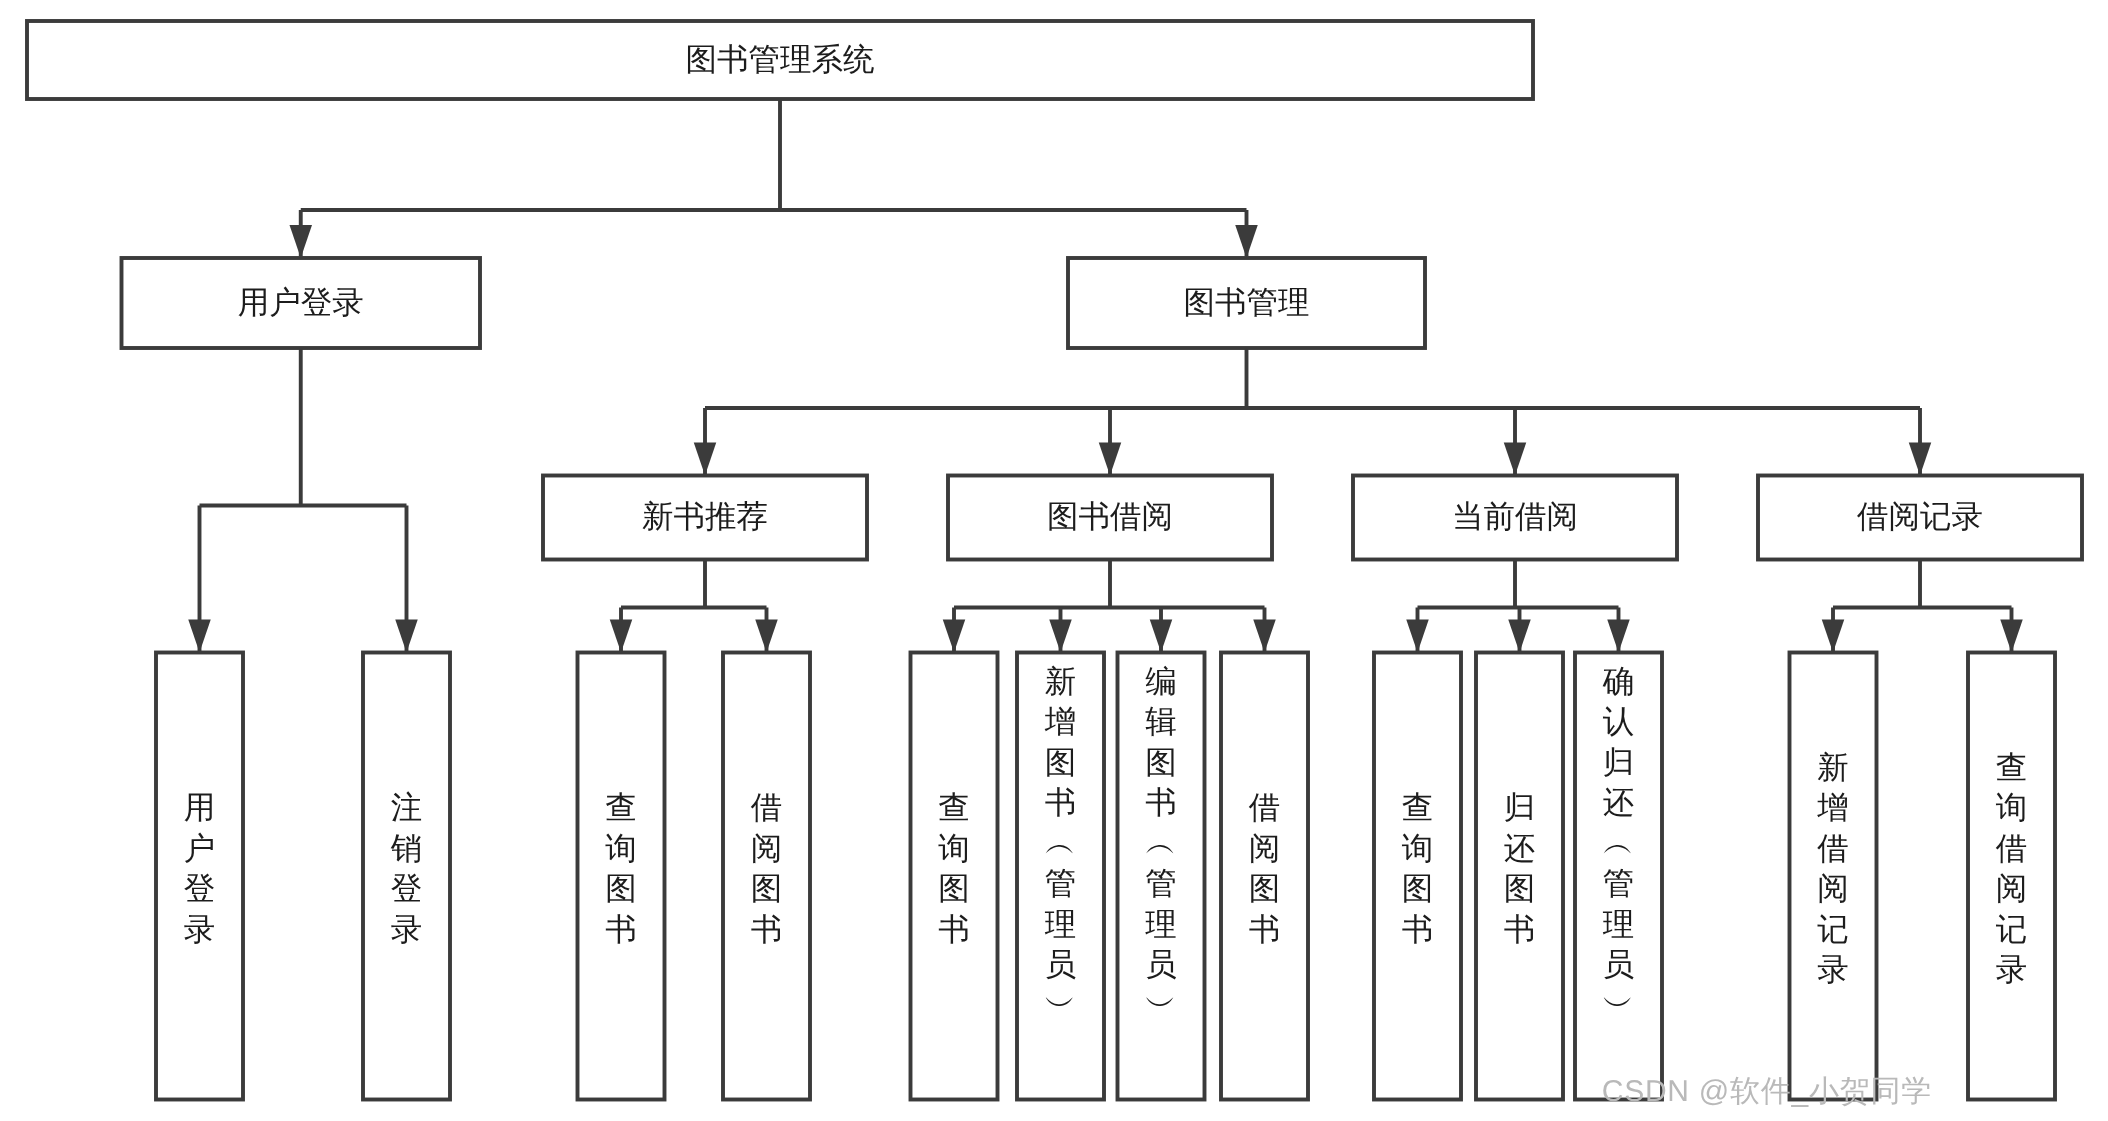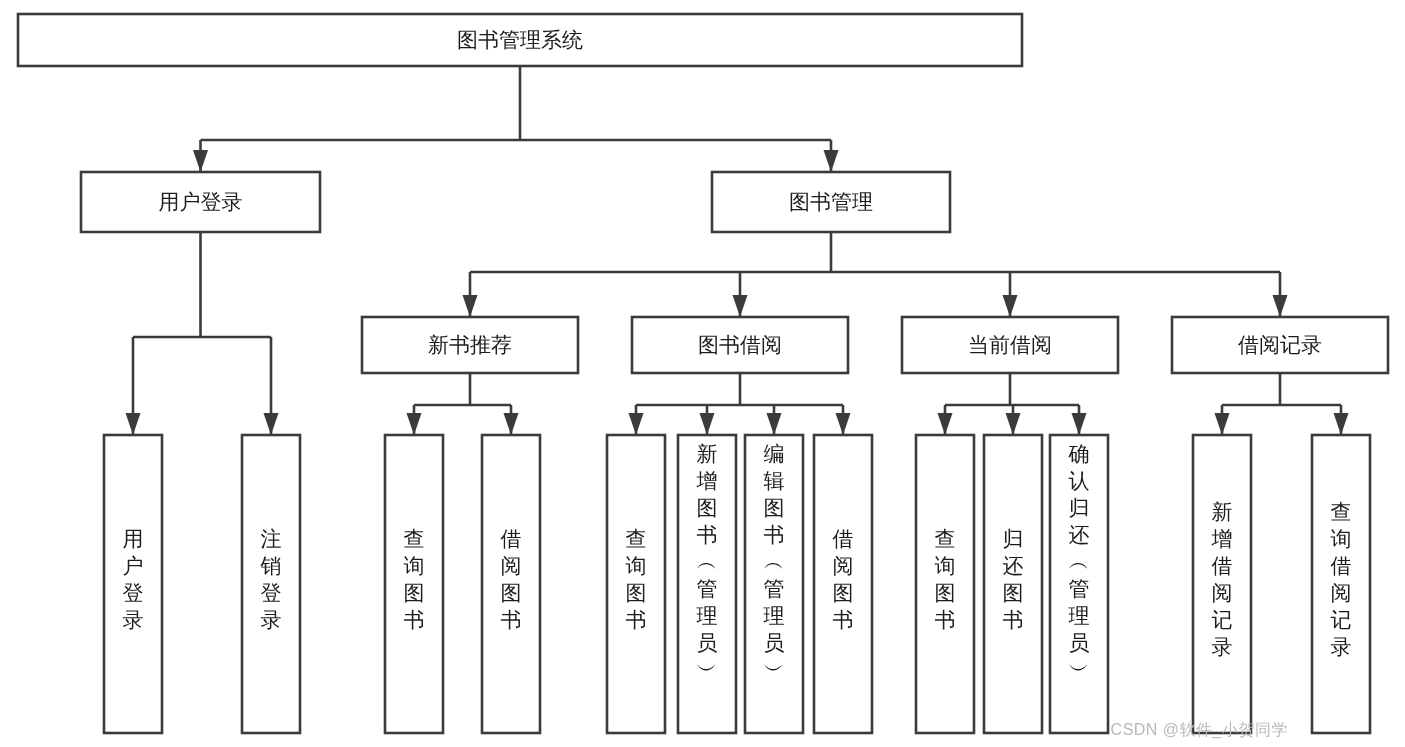--- a/index.html
+++ b/index.html
@@ -52,21 +52,21 @@
     font-family: "Liberation Sans", "DejaVu Sans", sans-serif;
     font-size: 21px;
     fill: #1c1c1c;
     text-anchor: middle;
   }
   .watermark {
     position: absolute;
     right: 12px;
     bottom: 6px;
     font-family: "Liberation Sans", "DejaVu Sans", sans-serif;
-    font-size: 16px;
+    font-size: 20px;
     color: #b9b9b9;
     white-space: nowrap;
     letter-spacing: 0.5px;
     user-select: none;
     margin-top: 18px;
   }
 </style>
 </head>
 <body>
 

